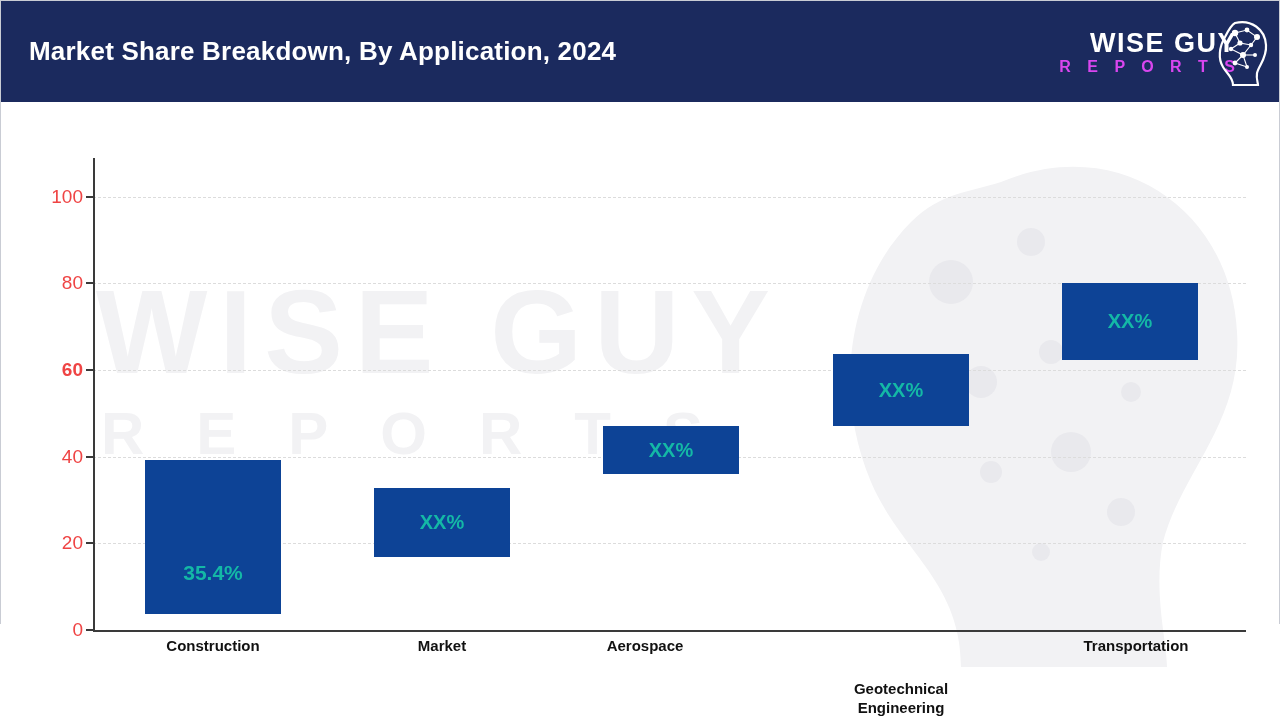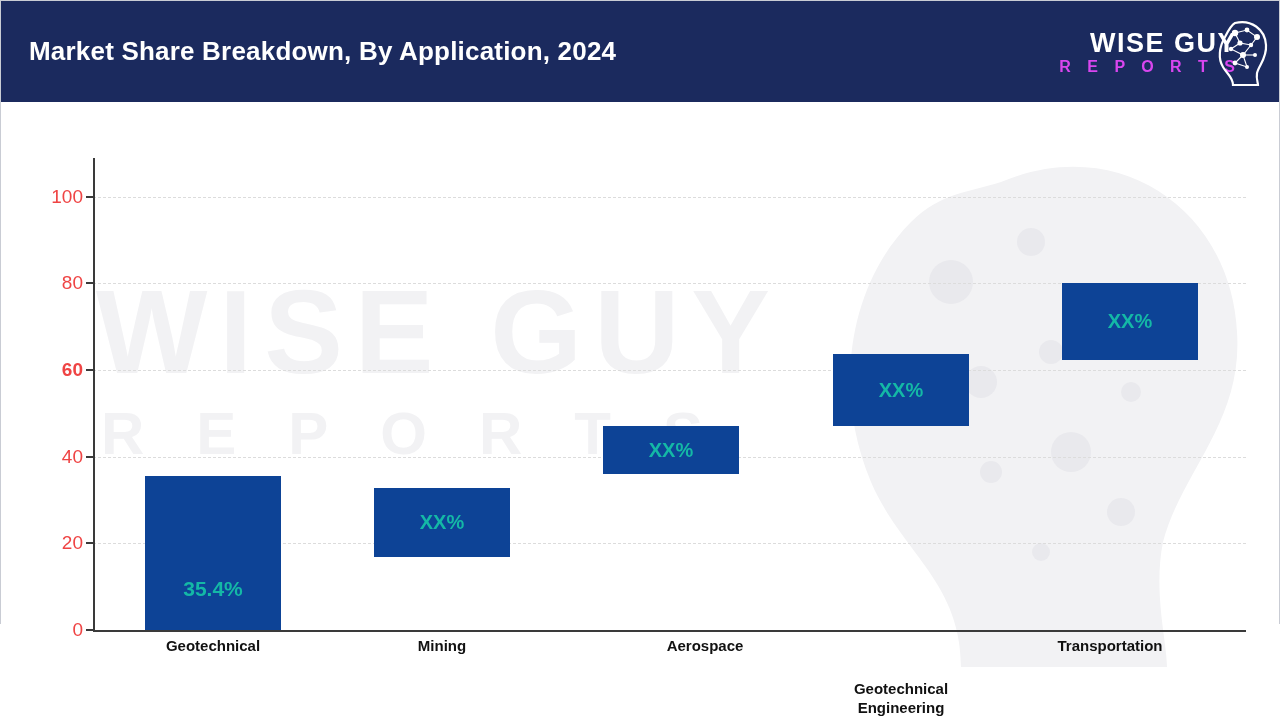--- a/index.html
+++ b/index.html
@@ -290,36 +290,36 @@
       <div class="ytick" style="top:181.3px;">80</div>
       <div class="ytick" style="top:94.7px;">100</div>
     </div>
     <div class="tickmark" style="top:528px;"></div>
     <div class="tickmark" style="top:441.3px;"></div>
     <div class="tickmark" style="top:354.7px;"></div>
     <div class="tickmark" style="top:268px;"></div>
     <div class="tickmark" style="top:181.3px;"></div>
     <div class="tickmark" style="top:94.7px;"></div>
 
-    <div class="bar bar-first" style="left:144px; width:136px; top:374px; height:154px;">
+    <div class="bar bar-first" style="left:144px; width:136px; top:358px; height:154px;">
       <span class="bar-label">35.4%</span>
     </div>
     <div class="bar" style="left:373px; width:136px; top:386px; height:69px;">
       <span class="bar-label">XX%</span>
     </div>
     <div class="bar" style="left:602px; width:136px; top:324px; height:48px;">
       <span class="bar-label">XX%</span>
     </div>
     <div class="bar" style="left:832px; width:136px; top:252px; height:72px;">
       <span class="bar-label">XX%</span>
     </div>
     <div class="bar" style="left:1061px; width:136px; top:181px; height:77px;">
       <span class="bar-label">XX%</span>
     </div>
 
-    <div class="cat-label" style="left:132px; width:160px;">Geotechnical</div>
-    <div class="cat-label" style="left:361px; width:160px;">Mining</div>
-    <div class="cat-label" style="left:624px; width:160px;">Aerospace</div>
+    <div class="cat-label" style="left:132px; width:160px;">Construction</div>
+    <div class="cat-label" style="left:361px; width:160px;">Market</div>
+    <div class="cat-label" style="left:564px; width:160px;">Aerospace</div>
     <div class="cat-label" style="left:820px; width:160px;margin-top:43px;">Geotechnical Engineering</div>
-    <div class="cat-label" style="left:1029px; width:160px;">Transportation</div>
+    <div class="cat-label" style="left:1055px; width:160px;">Transportation</div>
 
   </div>
 </div>
 
 </body></html>

